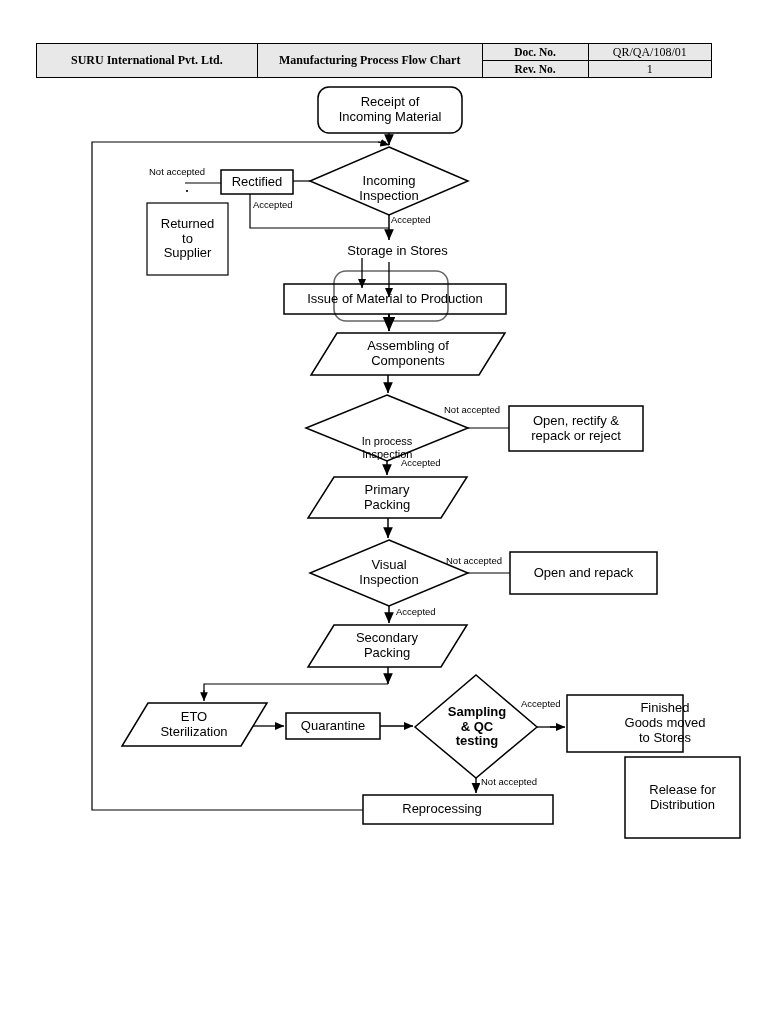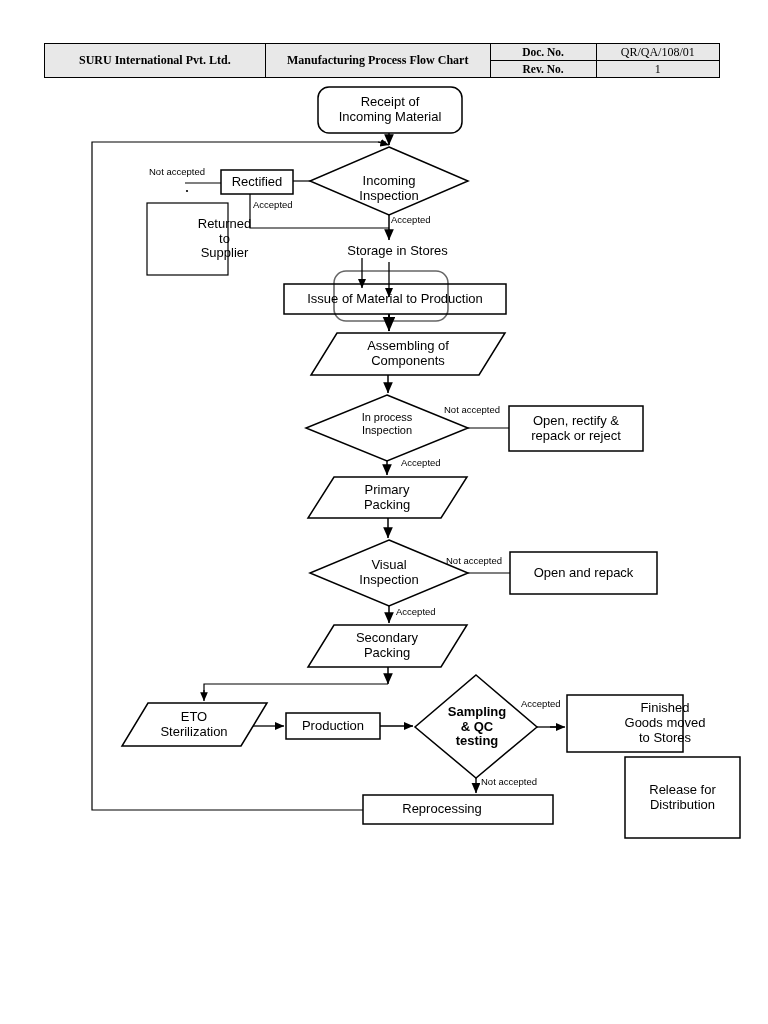--- a/index.html
+++ b/index.html
@@ -13,21 +13,21 @@
     height: 1024px;
     position: relative;
     overflow: hidden;
     font-family: "Liberation Sans", sans-serif;
     color: #000000;
   }
 
   
   #header-table {
     position: absolute;
-    left: 44px;
+    left: 36px;
     top: 43px;
     width: 676px;
     height: 35px;
     border-collapse: collapse;
     border: 1.5px solid #000;
     background: #e8e8e8;
     font-family: "Liberation Serif", serif;
     font-weight: bold;
     font-size: 11.5px;
     padding-left: 29px;
@@ -198,52 +198,52 @@
 </div>
 
 <div class="node-label t13" style="left:318px; top:87px; width:144px; height:46px;">Receipt of
 Incoming Material</div>
 
 <div class="node-label t13" style="left:330px; top:158px; width:118px; height:46px;margin-top:8px;">Incoming
 Inspection</div>
 
 <div class="node-label t13" style="left:221px; top:170px; width:72px; height:24px;">Rectified</div>
 
-<div class="node-label t13" style="left:147px; top:203px; width:81px; height:72px;padding-left:37px;">Returned
+<div class="node-label t13" style="left:147px; top:203px; width:81px; height:72px;">Returned
 to
 Supplier</div>
 
 <div class="node-label t13" style="left:320px; top:240px; width:155px; height:22px;">Storage in Stores</div>
 
 <div class="node-label t13" style="left:284px; top:284px; width:222px; height:30px;">Issue of Material to Production</div>
 
 <div class="node-label t13" style="left:322px; top:333px; width:172px; height:42px;">Assembling of
 Components</div>
 
-<div class="node-label t11" style="left:334px; top:402px; width:106px; height:44px;">In process
+<div class="node-label t11" style="left:334px; top:426px; width:106px; height:44px;text-align:right;">In process
 Inspection</div>
 
 <div class="node-label t13" style="left:509px; top:406px; width:134px; height:45px;">Open, rectify &amp;
 repack or reject</div>
 
 <div class="node-label t13" style="left:320px; top:477px; width:134px; height:41px;">Primary
 Packing</div>
 
 <div class="node-label t13" style="left:332px; top:550px; width:114px; height:46px;">Visual
 Inspection</div>
 
 <div class="node-label t13" style="left:510px; top:552px; width:147px; height:42px;">Open and repack</div>
 
 <div class="node-label t13" style="left:320px; top:625px; width:134px; height:42px;">Secondary
 Packing</div>
 
 <div class="node-label t13" style="left:134px; top:703px; width:120px; height:43px;">ETO
 Sterilization</div>
 
-<div class="node-label t13" style="left:286px; top:713px; width:94px; height:26px;">Production</div>
+<div class="node-label t13" style="left:286px; top:713px; width:94px; height:26px;">Quarantine</div>
 
 <div class="node-label t13" style="left:436px; top:698px; width:82px; height:58px;font-weight:bold;">Sampling
 &amp; QC
 testing</div>
 
 <div class="node-label t13" style="left:567px; top:695px; width:116px; height:57px;padding-left:40px;">Finished
 Goods moved
 to Stores</div>
 
 <div class="node-label t13" style="left:363px; top:795px; width:158px; height:29px;">Reprocessing</div>

